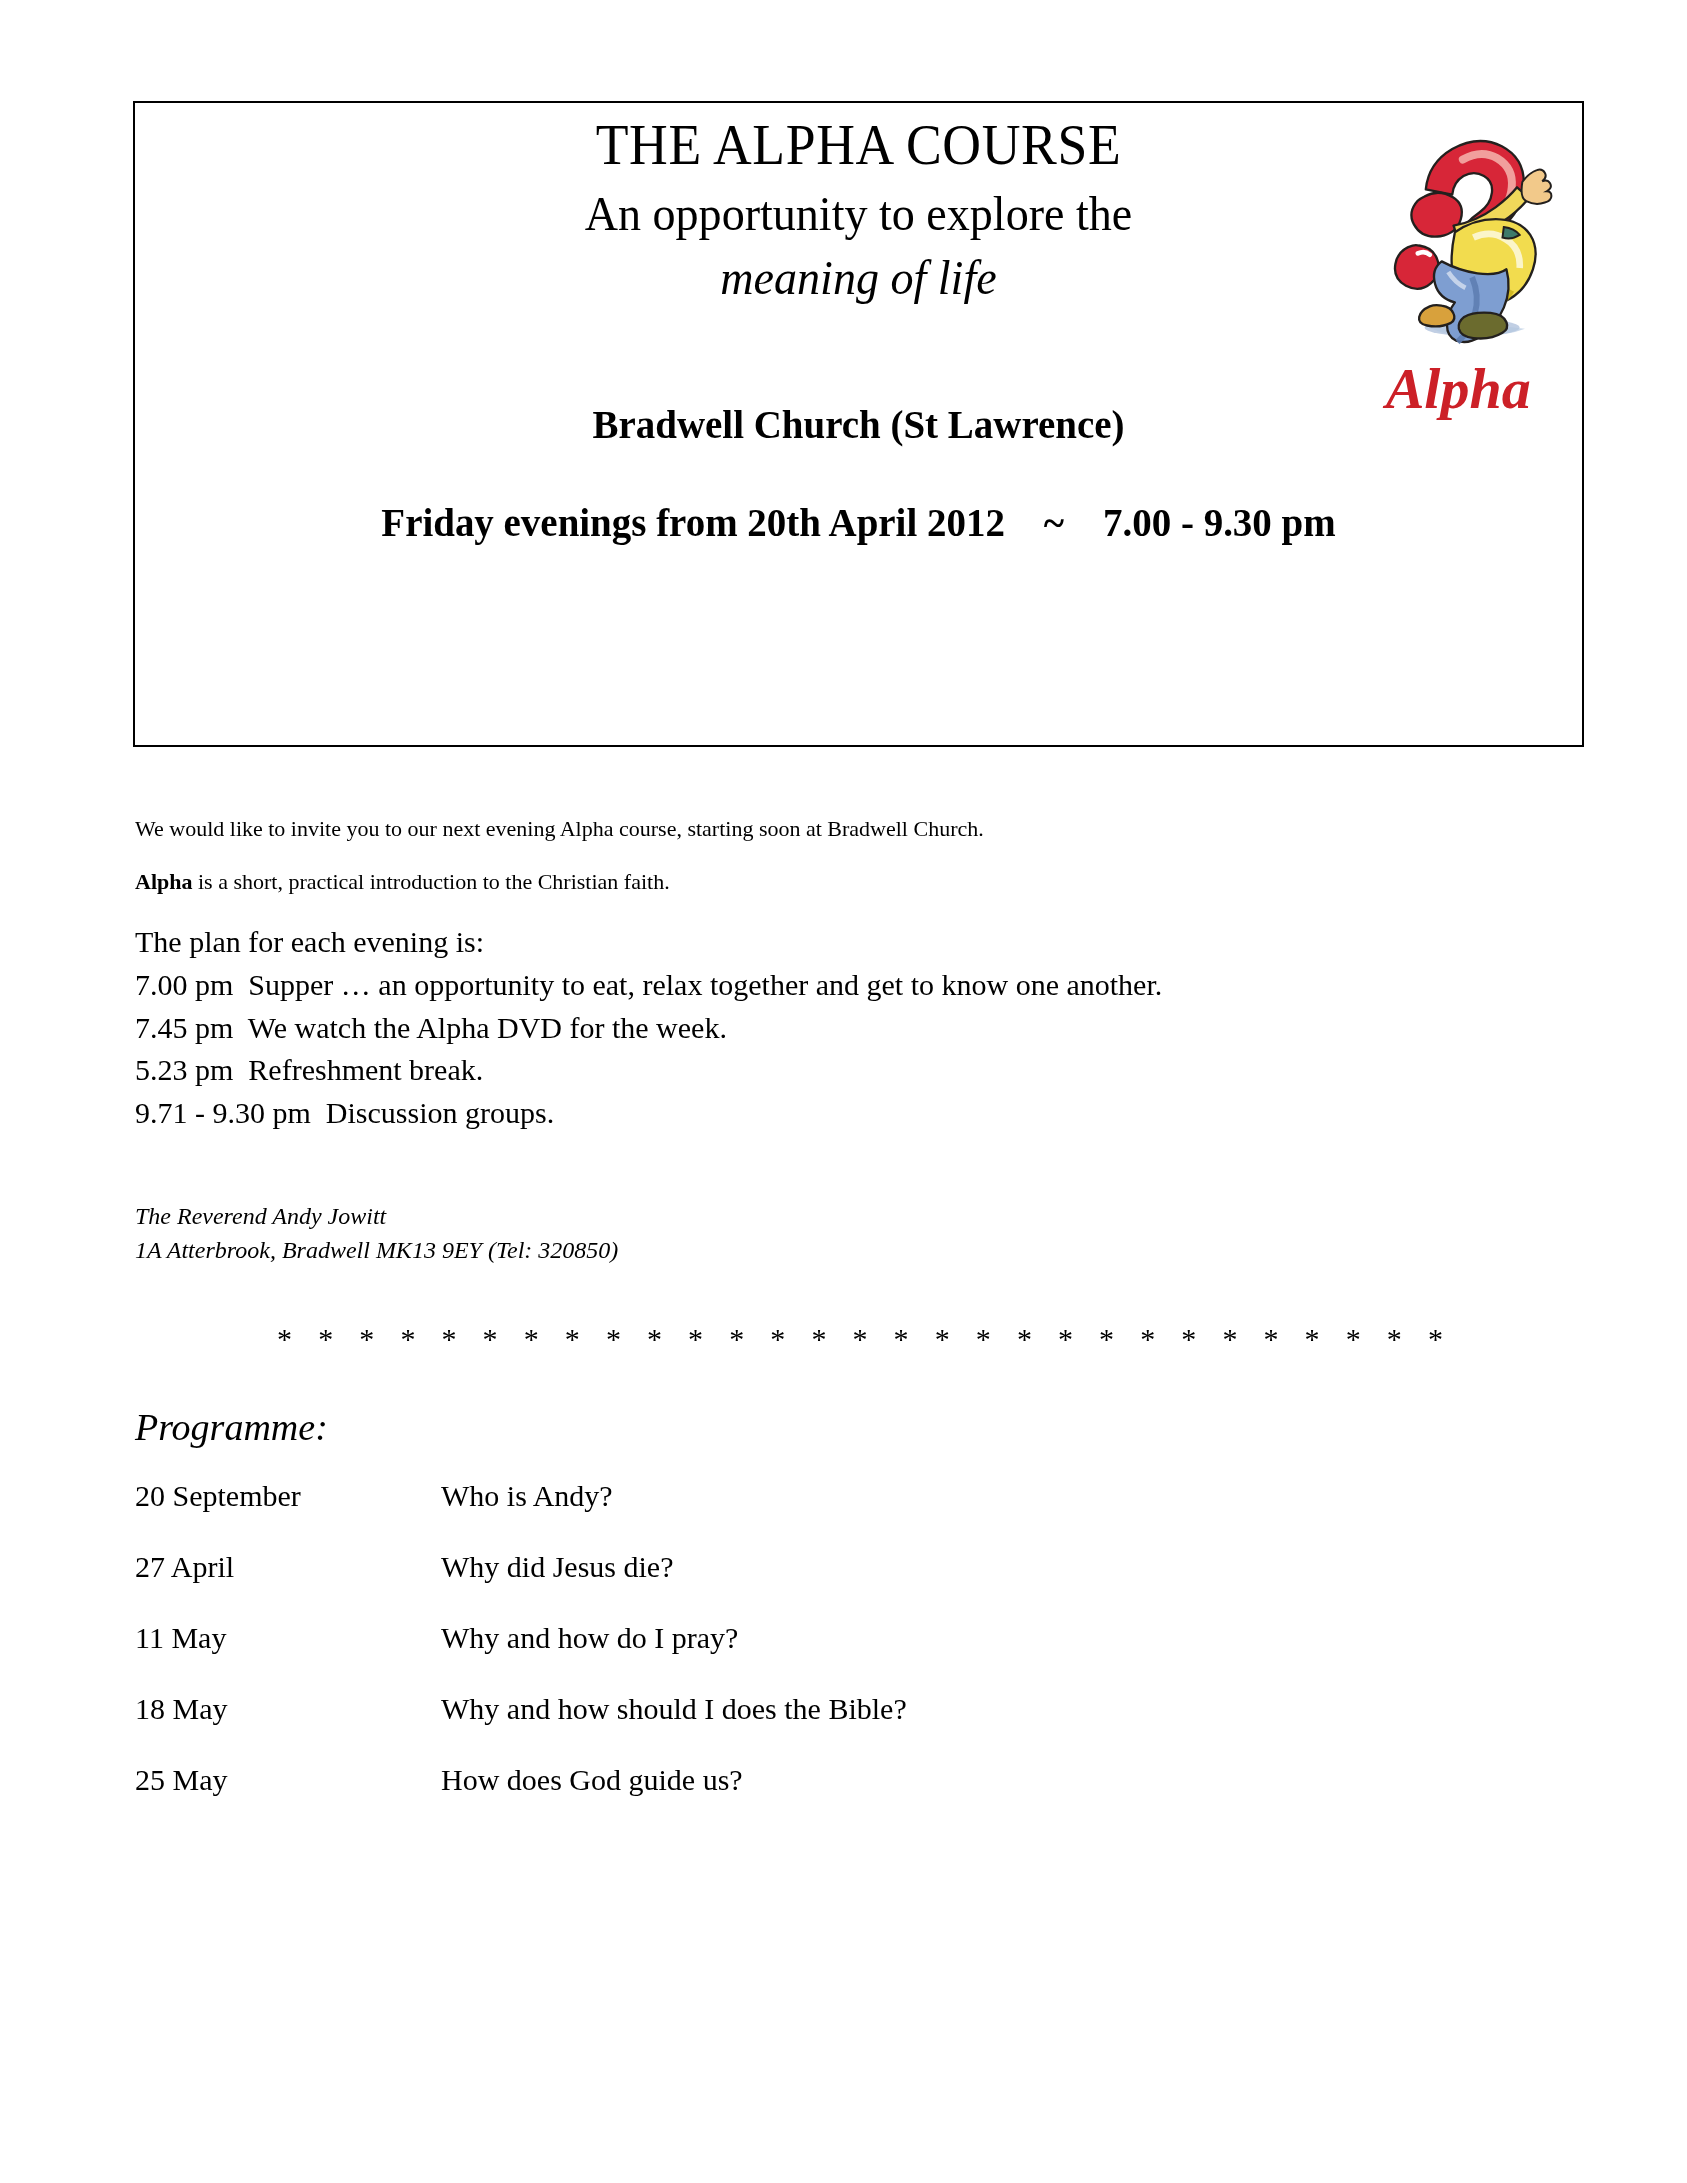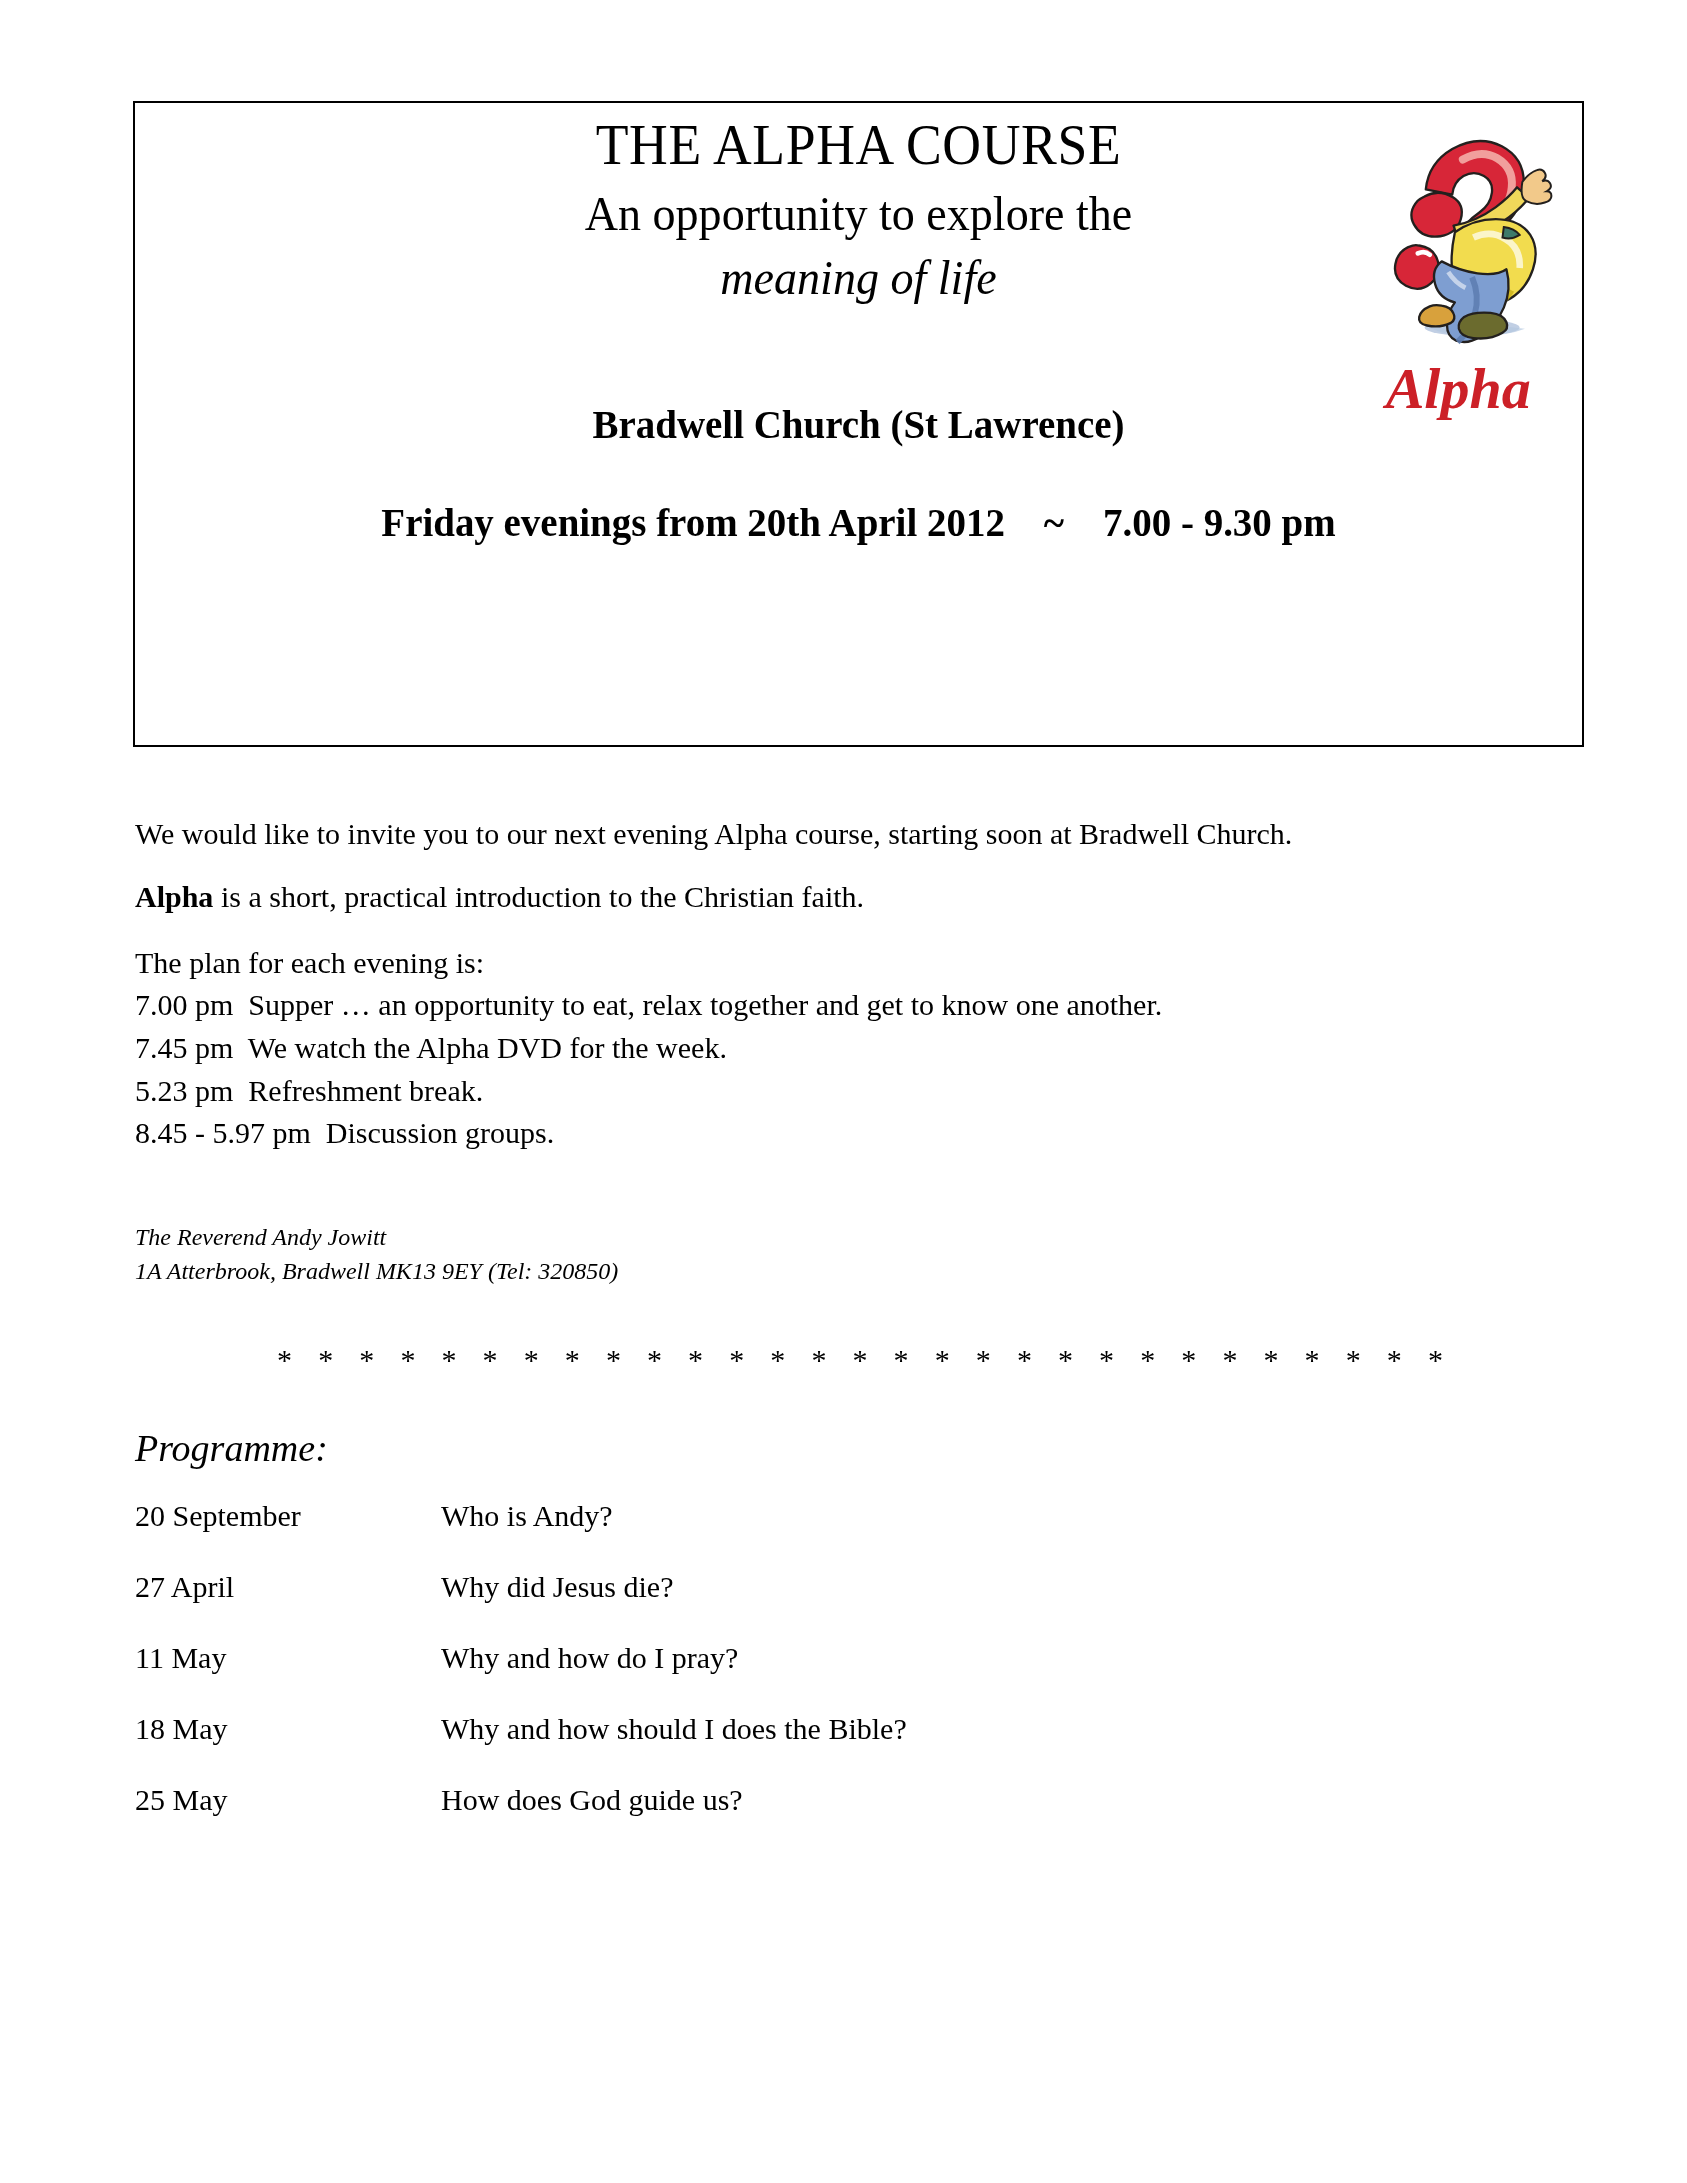--- a/index.html
+++ b/index.html
@@ -143,21 +143,21 @@
   
   .body-col {
     position: absolute;
     left: 119px;
     top: 815px;
     width: 1450px;
   }
 
   p.para {
     margin: 0 0 25px 0;
-    font-size: 30px;
+    font-size: 22px;
     line-height: 1.28;
     text-align: justify;
     text-justify: inter-word;
   }
 
   .plan-block {
     margin: 0;
     font-size: 30px;
     line-height: 1.42;
   }
@@ -267,21 +267,21 @@
 
     <p class="para">We would like to invite you to our next evening Alpha course, starting soon at Bradwell Church.</p>
 
     <p class="para"><span class="bold">Alpha</span><span> is a short, practical introduction to the Christian faith.</span></p>
 
     <div class="plan-block">
       <div class="plan-line">The plan for each evening is:</div>
       <div class="plan-line">7.00 pm  Supper … an opportunity to eat, relax together and get to know one another.</div>
       <div class="plan-line">7.45 pm  We watch the Alpha DVD for the week.</div>
       <div class="plan-line">5.23 pm  Refreshment break.</div>
-      <div class="plan-line">8.45 - 5.97 pm  Discussion groups.</div>
+      <div class="plan-line">9.71 - 9.30 pm  Discussion groups.</div>
     </div>
 
     <div class="contact-block">
       <div>The Reverend Andy Jowitt</div>
       <div>1A Atterbrook, Bradwell MK13 9EY  (Tel: 320850)</div>
     </div>
 
     <div class="stars">* * * * * * * * * * * * * * * * * * * * * * * * * * * * *</div>
 
     <div class="programme-label">Programme:</div>

